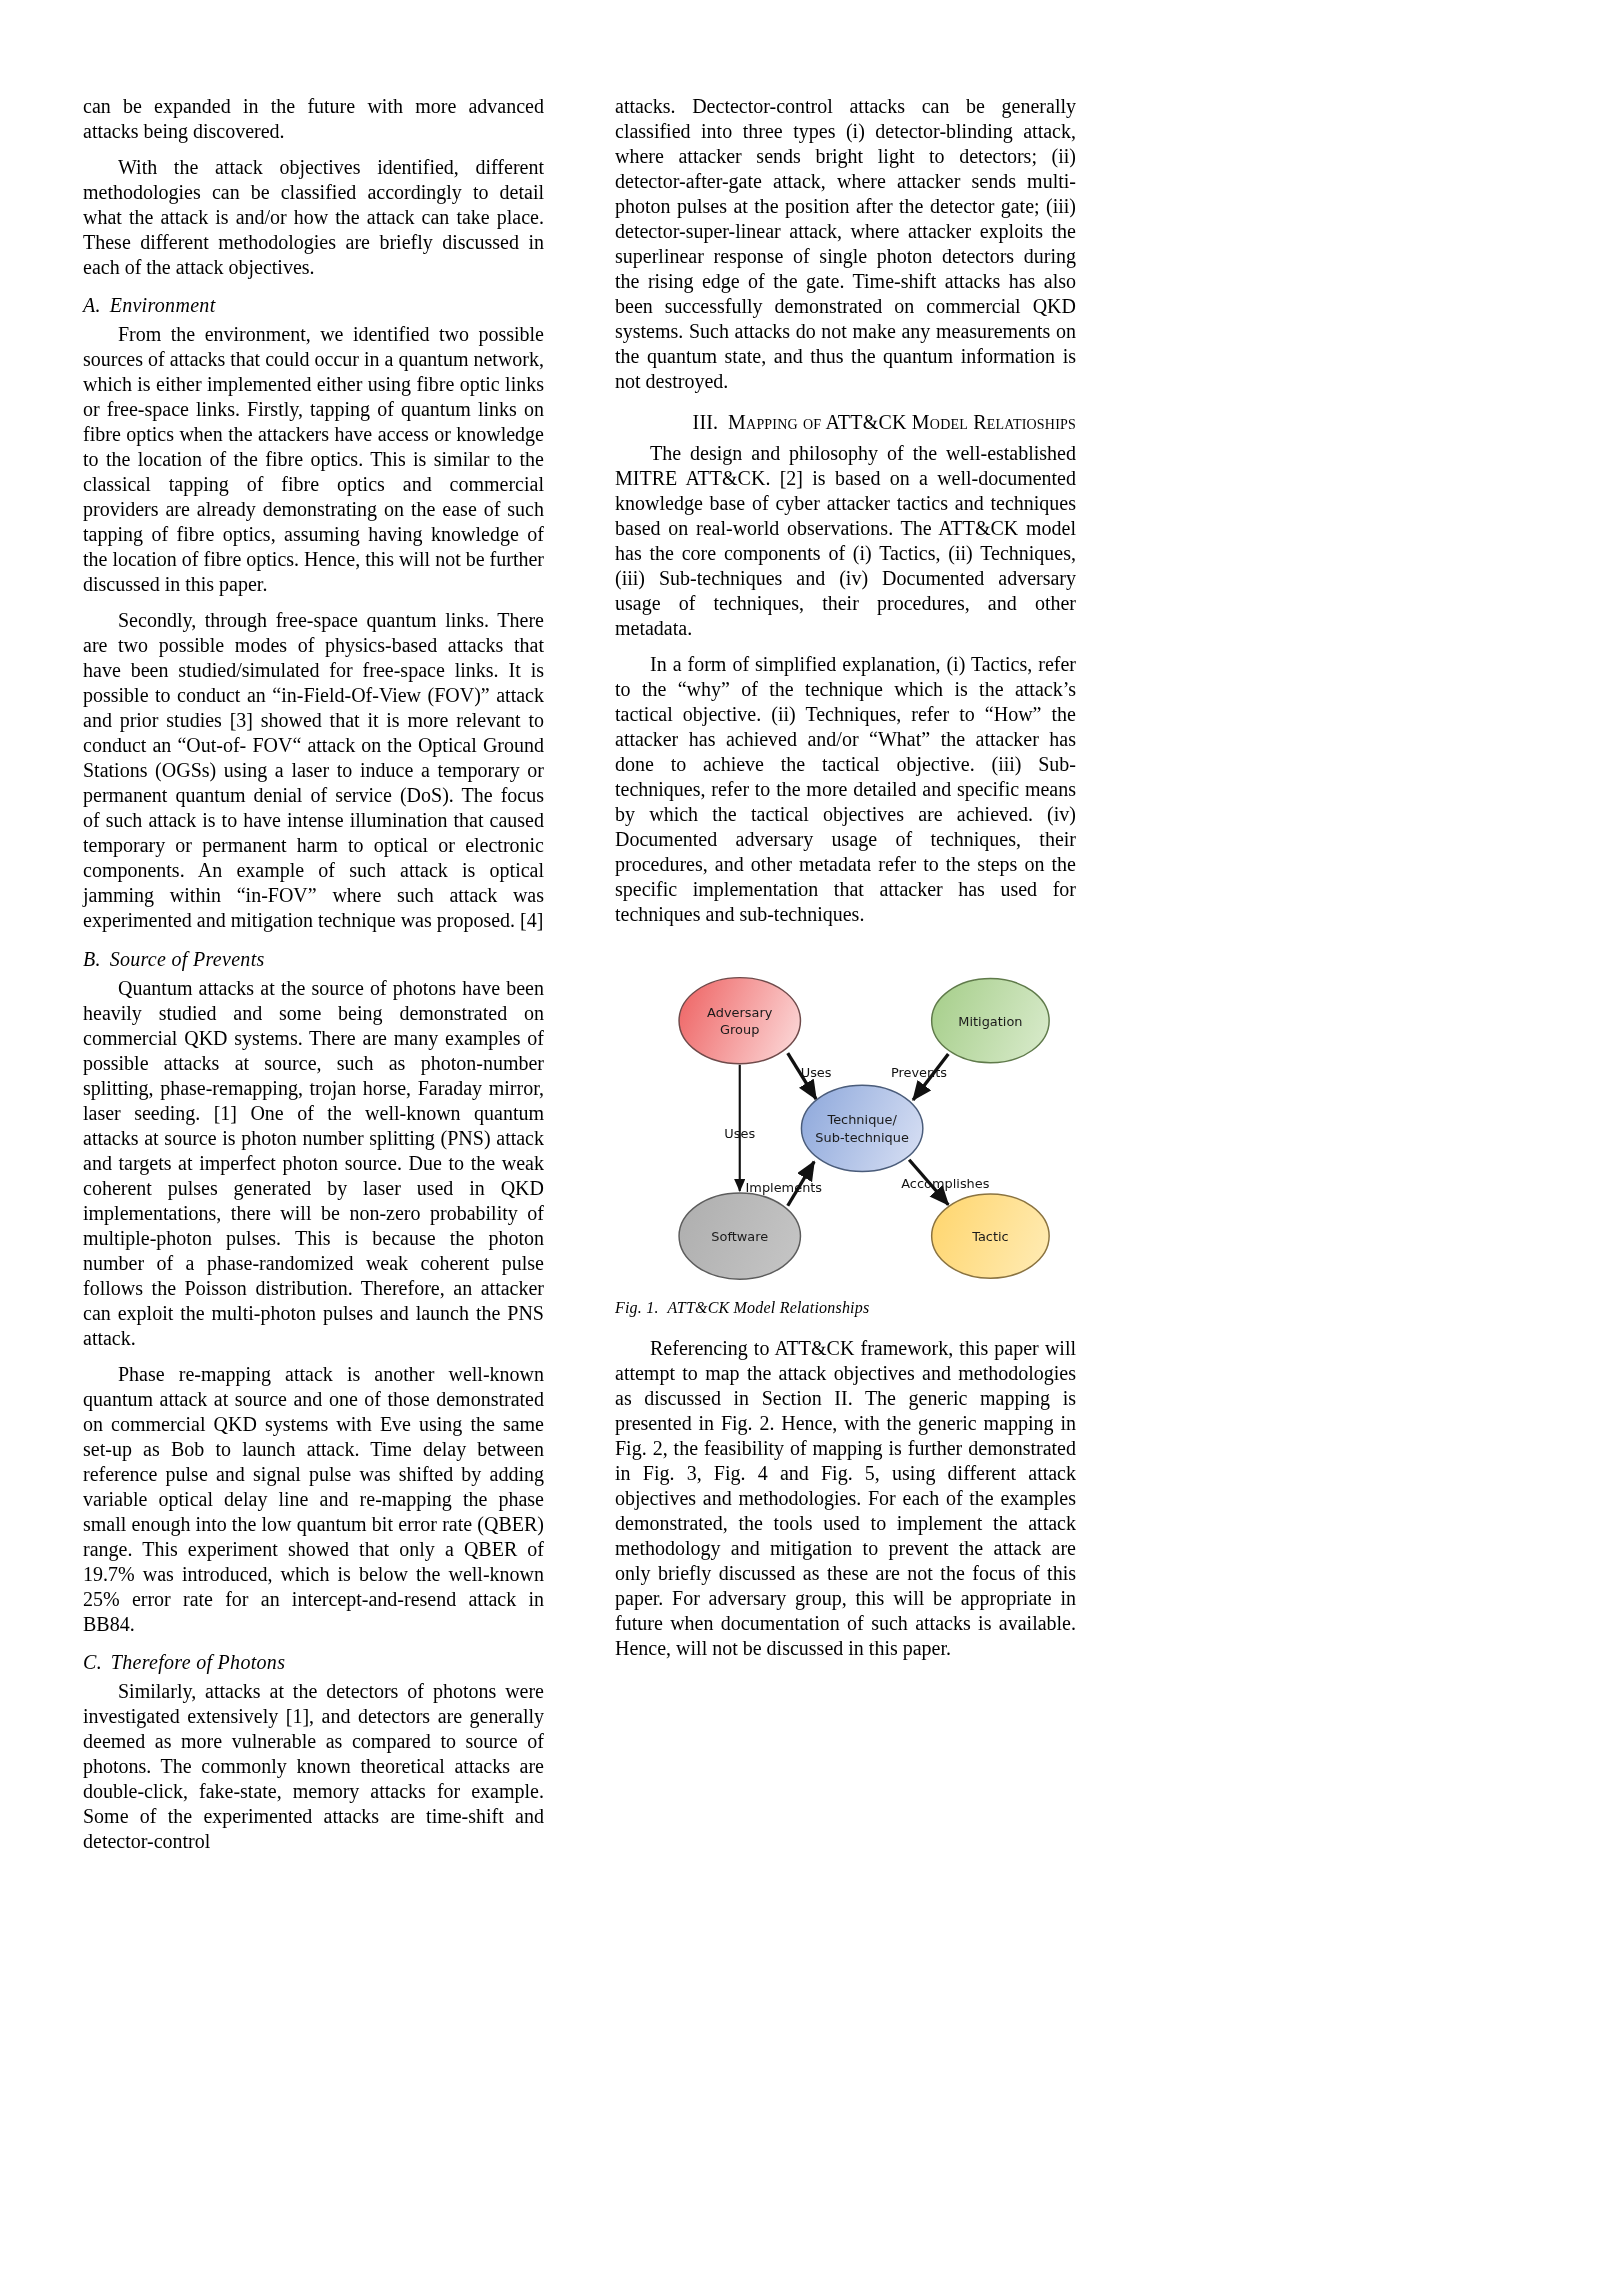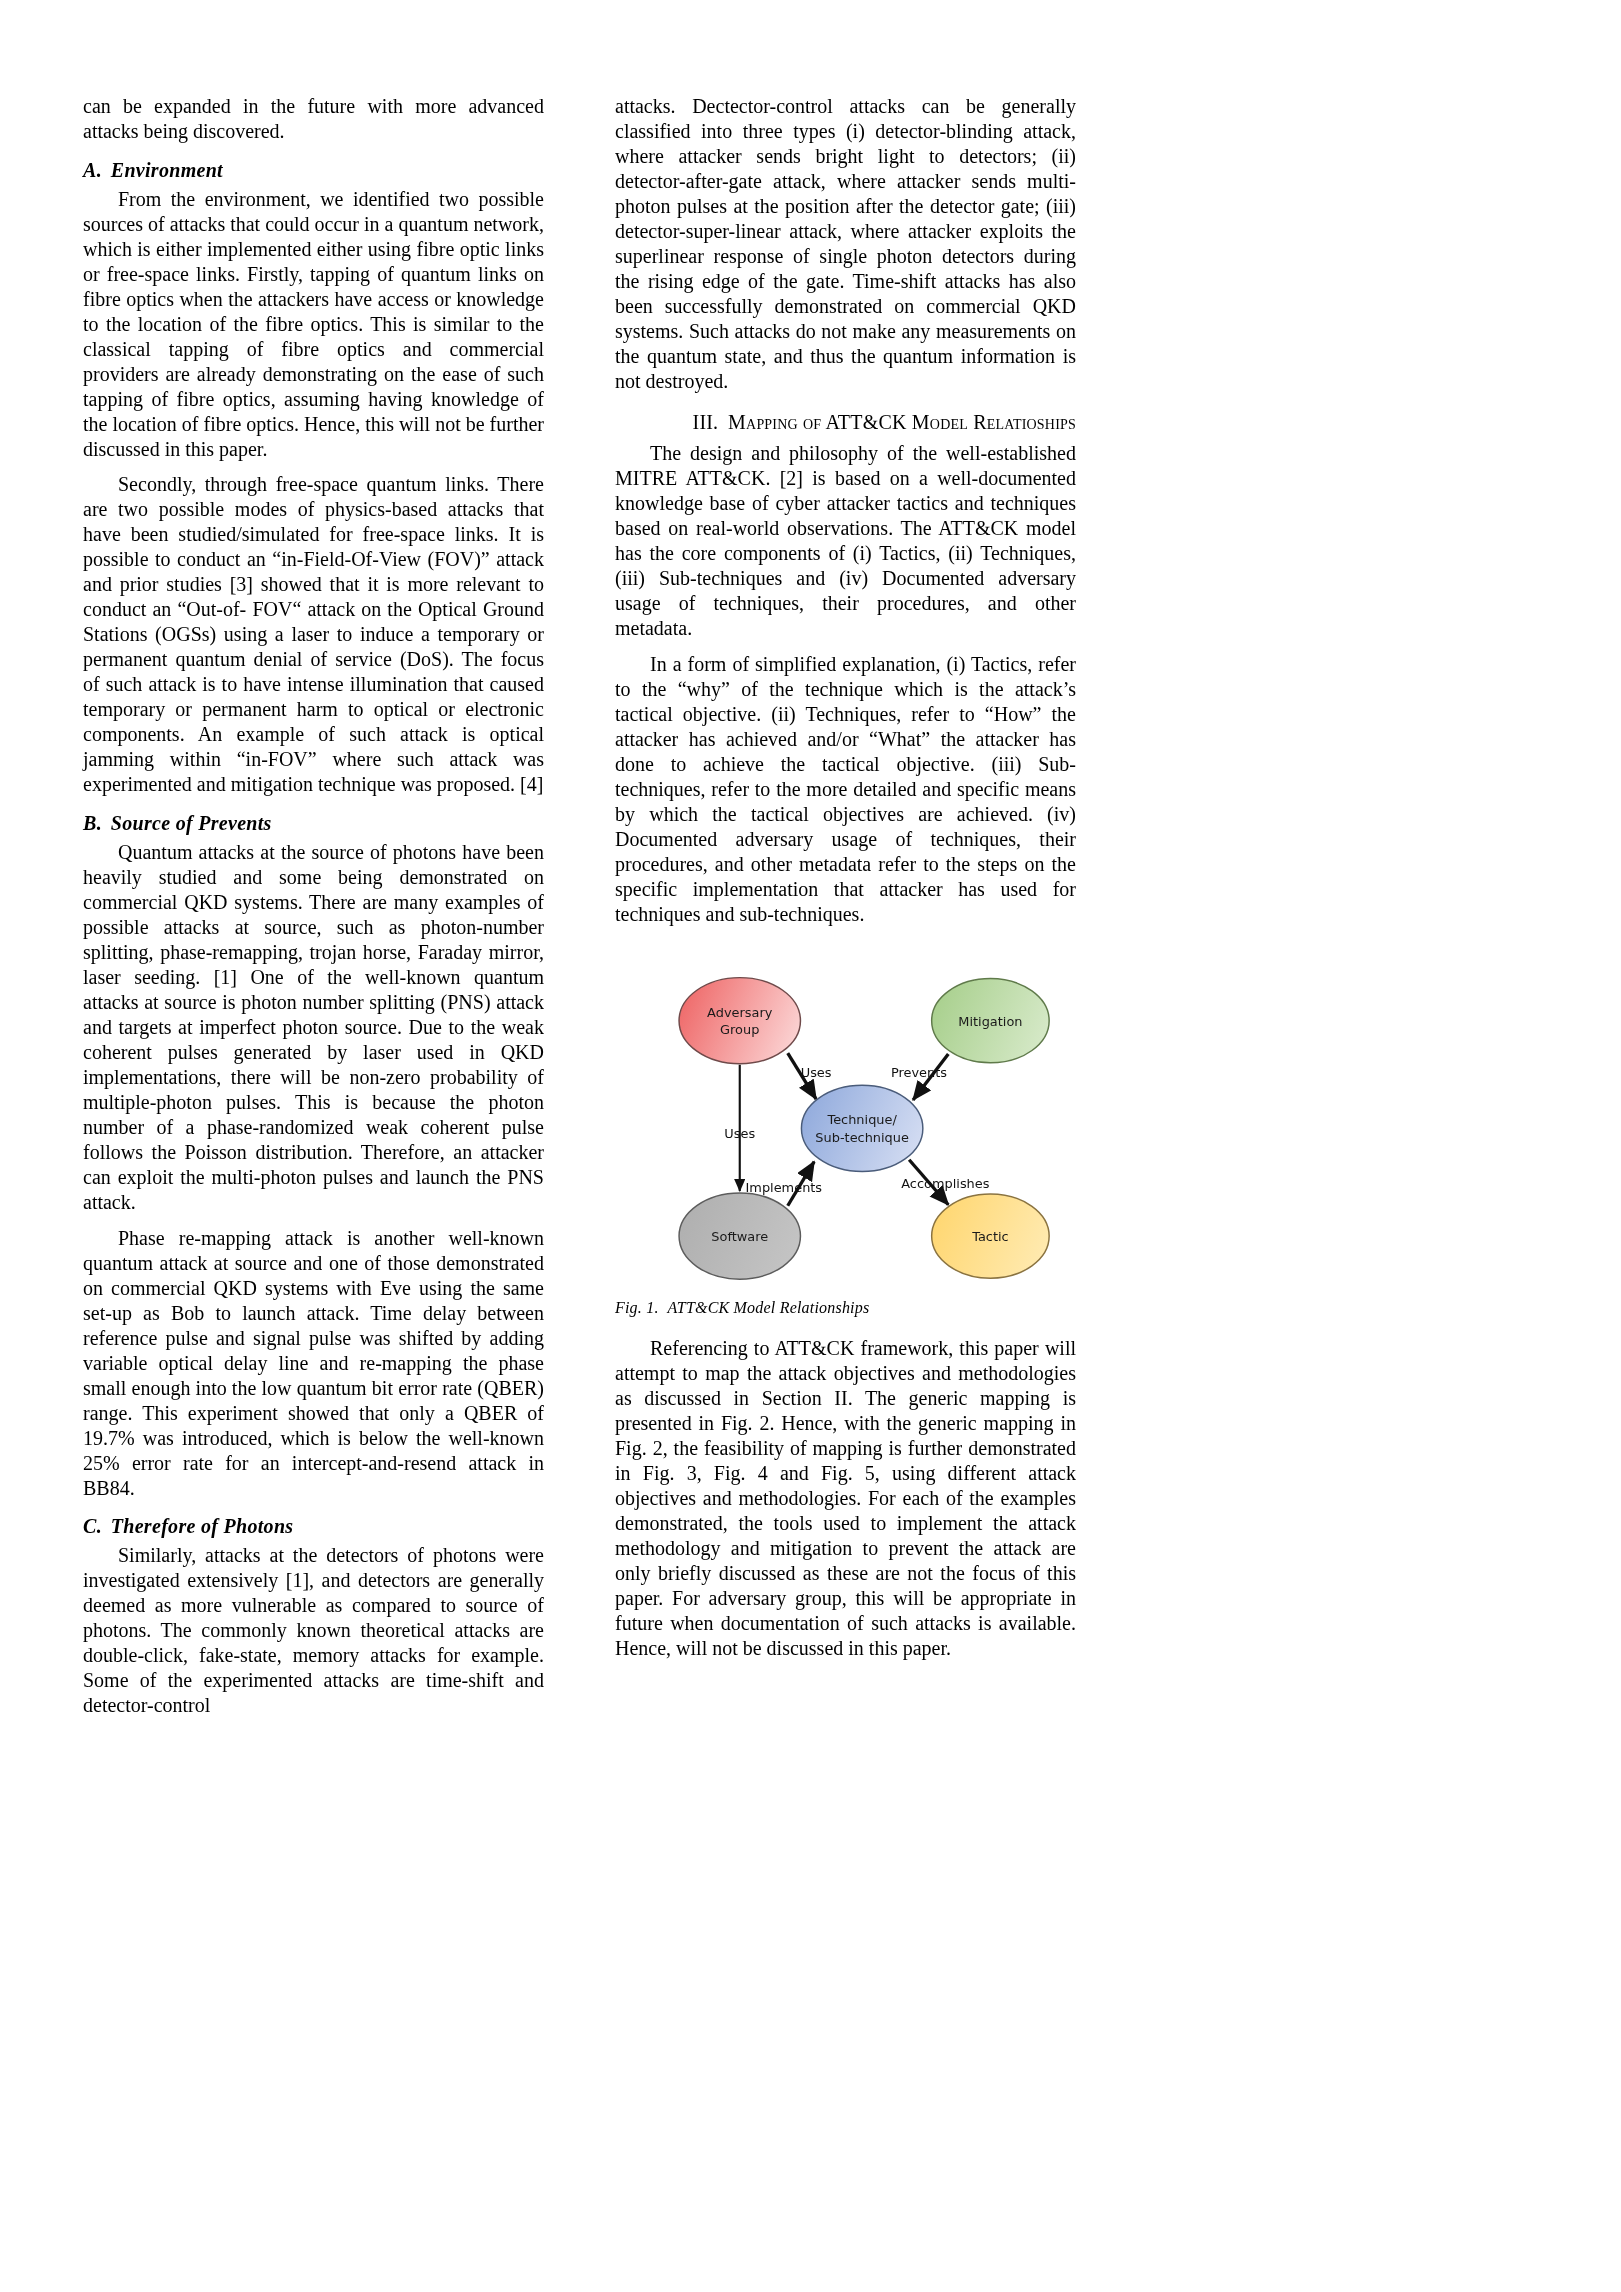--- a/index.html
+++ b/index.html
@@ -45,21 +45,21 @@
     -webkit-hyphens: none;
   }
   p.body.indent {
     text-indent: 35px;
   }
   p.body + p.body {
     margin-top: 10.8px;
   }
   h3.subsec {
     font-size: 20px;
-    font-weight: bold;
+    font-weight: normal;
     font-style: italic;
     margin: 13.7px 0 3.9px 0;
     line-height: 25px;
     text-align: left;
     letter-spacing: 0.3px;
   }
   h3.subsec .lbl {
     font-style: italic;
     margin-right: 8.8px;
   }
@@ -110,20 +110,21 @@
 </head>
 <body>
 
 <div class="page">
   <div class="columns">
 
     <div class="col">
 
       <p class="body">can be expanded in the future with more advanced attacks being discovered.</p>
 
+      <p class="body indent">With the attack objectives identified, different methodologies can be classified accordingly to detail what the attack is and/or how the attack can take place. These different methodologies are briefly discussed in each of the attack objectives.</p>
 
       <h3 class="subsec">
         <span class="lbl">A.</span><span>Environment</span>
       </h3>
 
       <p class="body indent">From the environment, we identified two possible sources of attacks that could occur in a quantum network, which is either implemented either using fibre optic links or free-space links. Firstly, tapping of quantum links on fibre optics when the attackers have access or knowledge to the location of the fibre optics. This is similar to the classical tapping of fibre optics and commercial providers are already demonstrating on the ease of such tapping of fibre optics, assuming having knowledge of the location of fibre optics. Hence, this will not be further discussed in this paper.</p>
 
       <p class="body indent">Secondly, through free-space quantum links. There are two possible modes of physics-based attacks that have been studied/simulated for free-space links. It is possible to conduct an “in-Field-Of-View (FOV)” attack and prior studies [3] showed that it is more relevant to conduct an “Out-of- FOV“ attack on the Optical Ground Stations (OGSs) using a laser to induce a temporary or permanent quantum denial of service (DoS). The focus of such attack is to have intense illumination that caused temporary or permanent harm to optical or electronic components. An example of such attack is optical jamming within “in-FOV” where such attack was experimented and mitigation technique was proposed. [4]</p>
 
       <h3 class="subsec">

